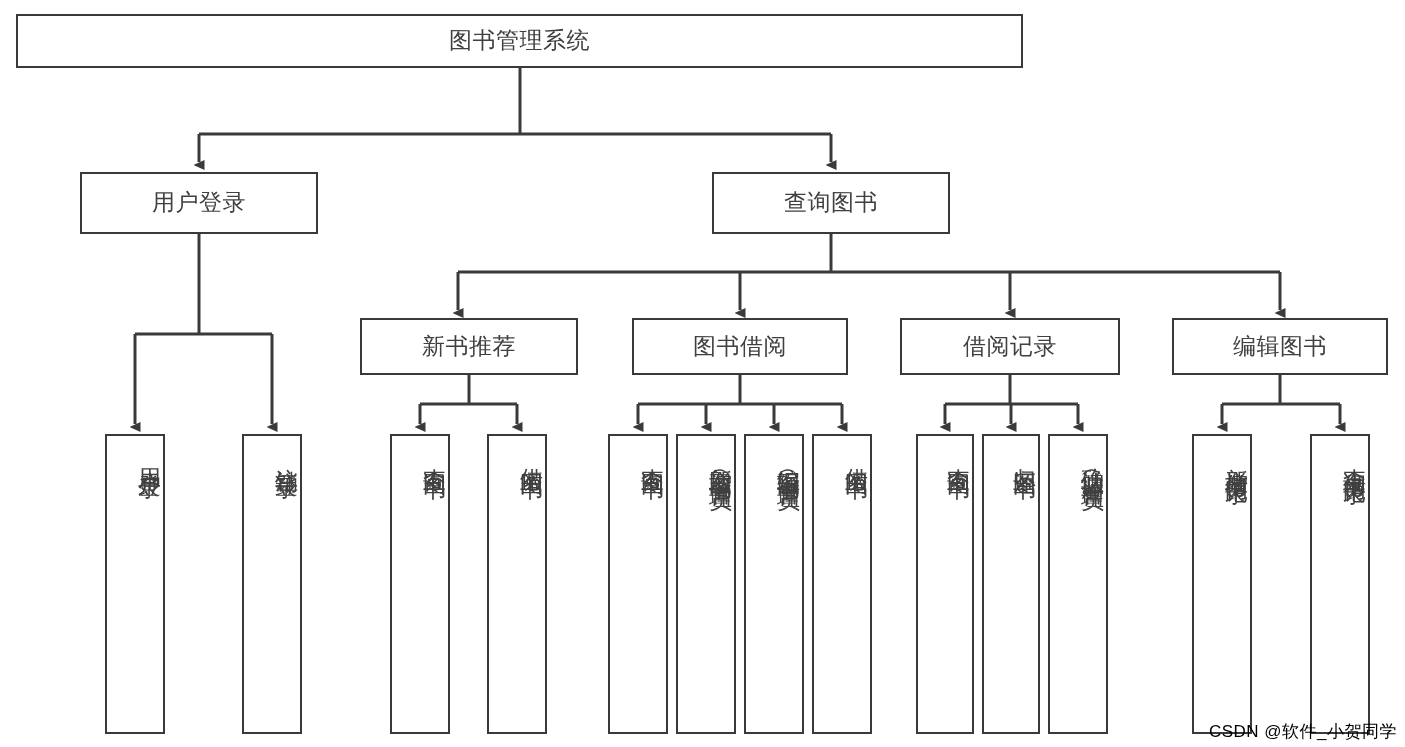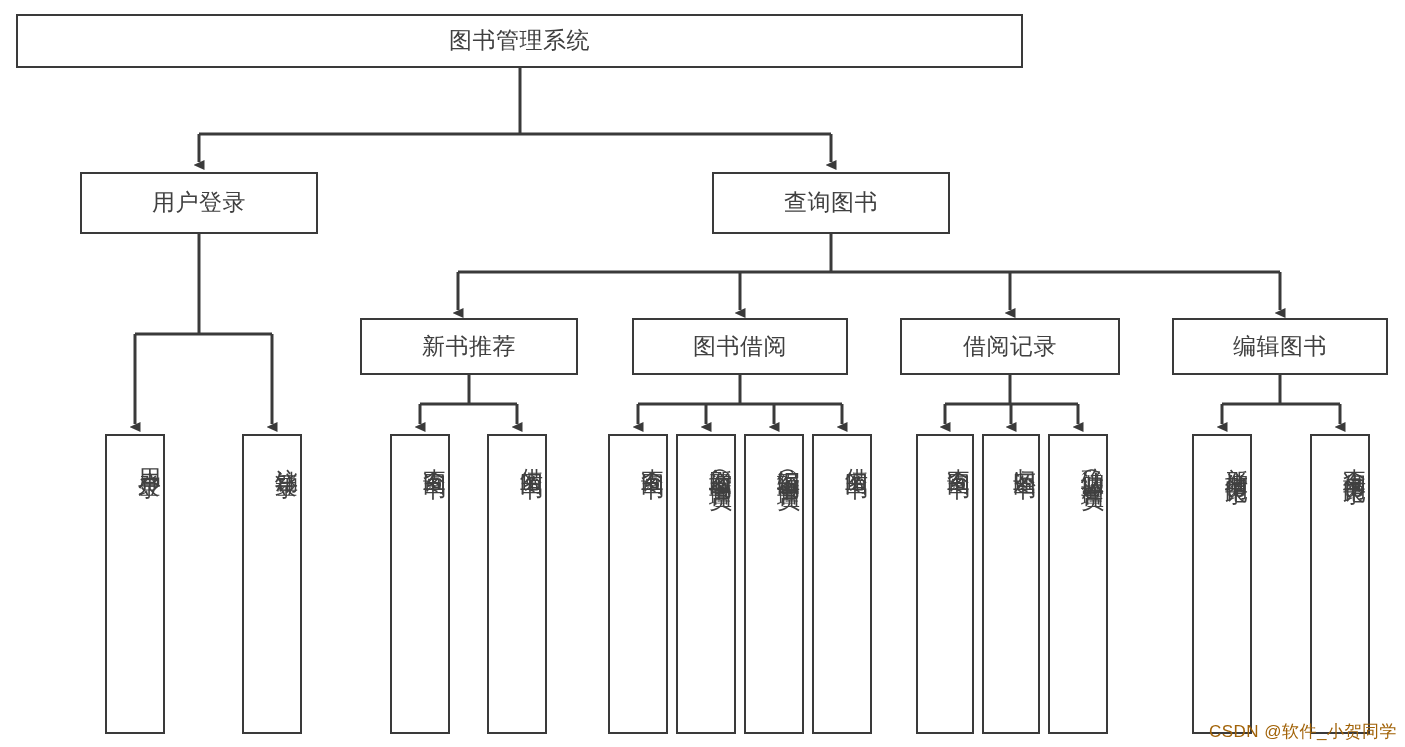--- a/index.html
+++ b/index.html
@@ -55,21 +55,21 @@
     top: 0;
     width: 1405px;
     height: 747px;
     pointer-events: none;
   }
   .watermark {
     position: absolute;
     right: 8px;
     bottom: 4px;
     font-size: 17px;
-    color: #a16207;
+    color: #000000;
     white-space: nowrap;
     letter-spacing: 0.5px;
   }
 </style>
 </head>
 <body>
 
 <div id="canvas">
 
   <svg id="edges" viewBox="0 0 1405 747" xmlns="http://www.w3.org/2000/svg">

